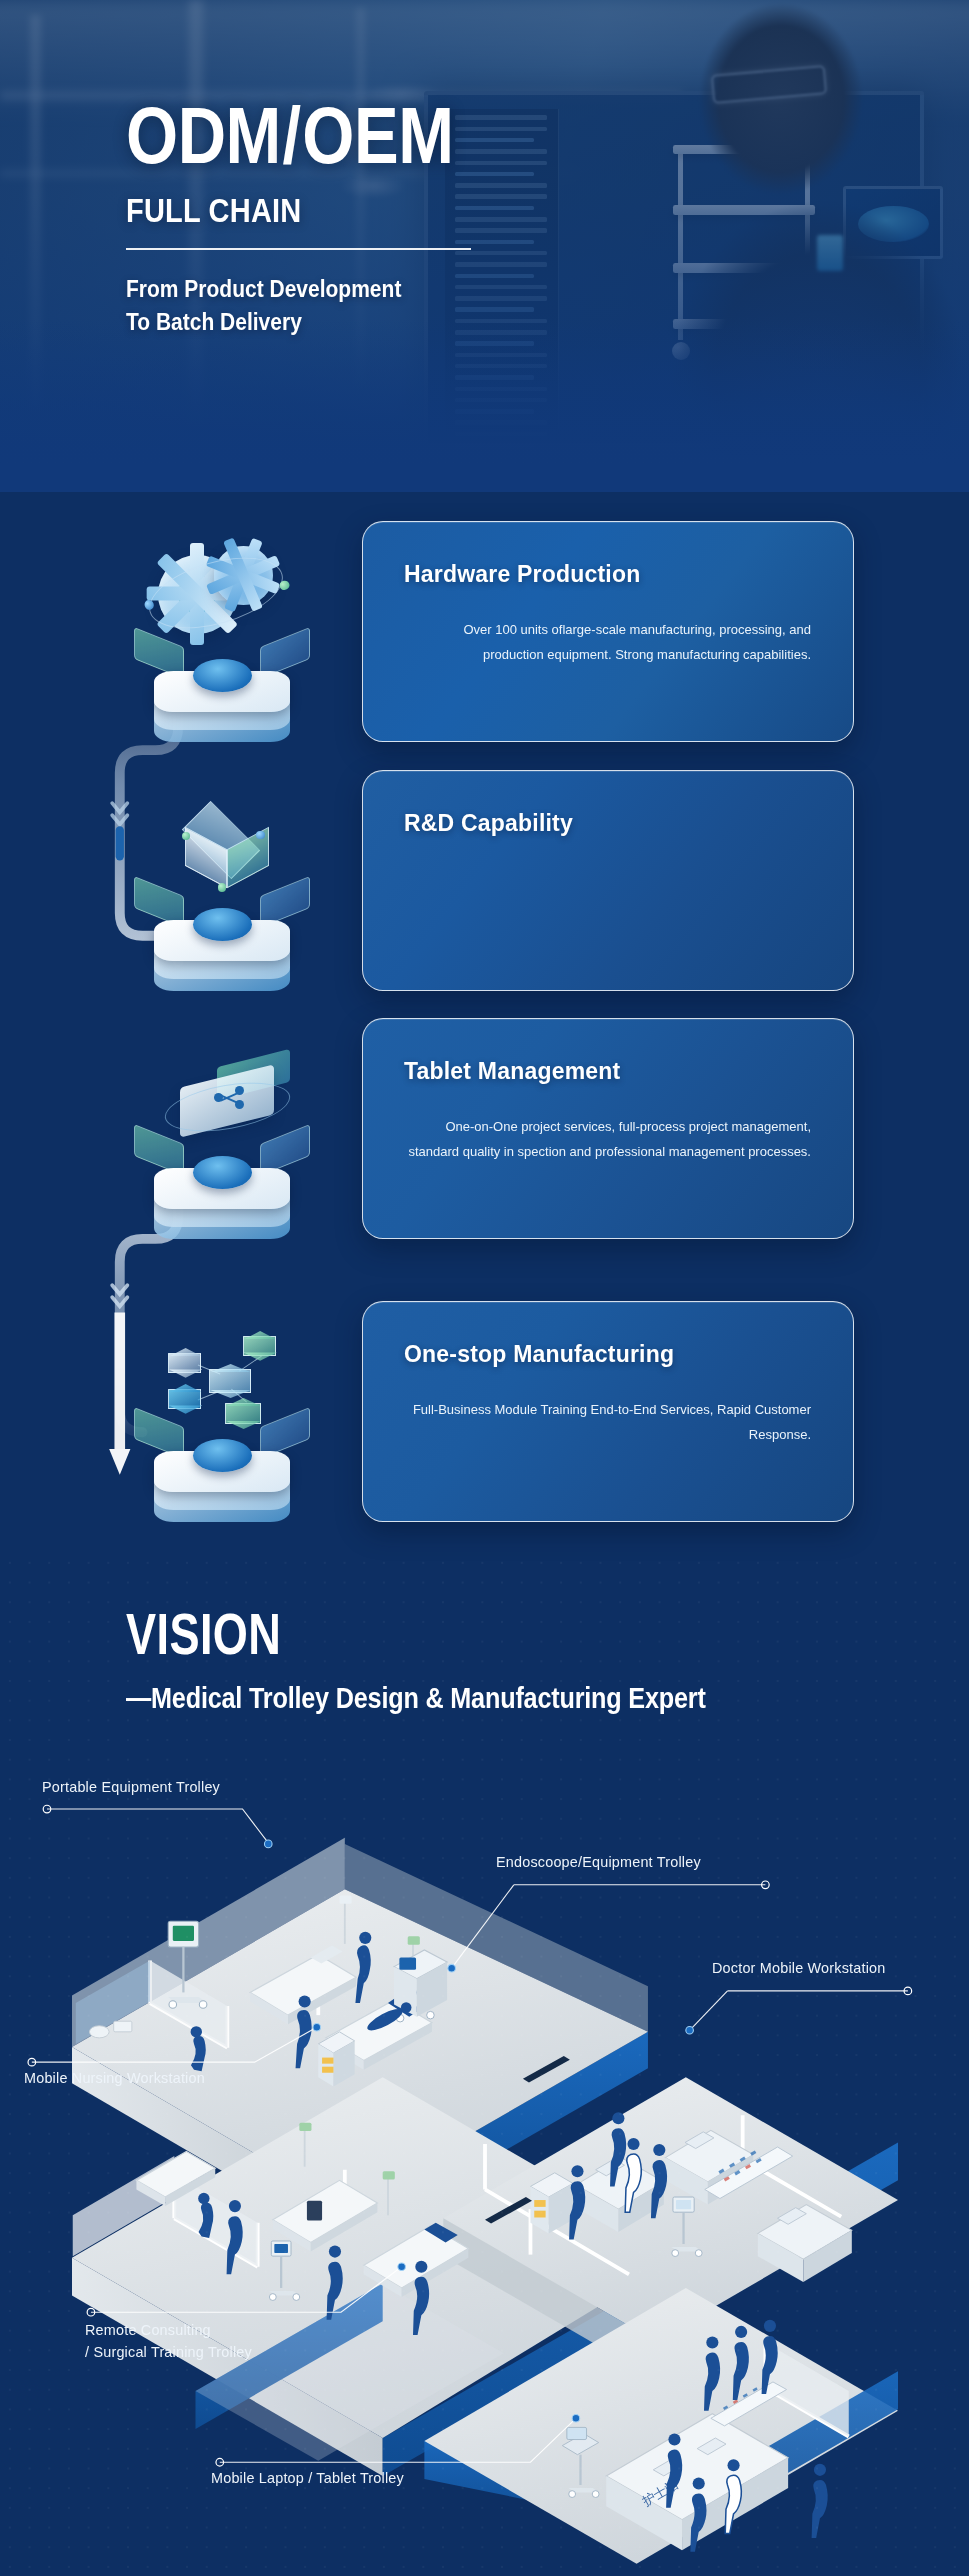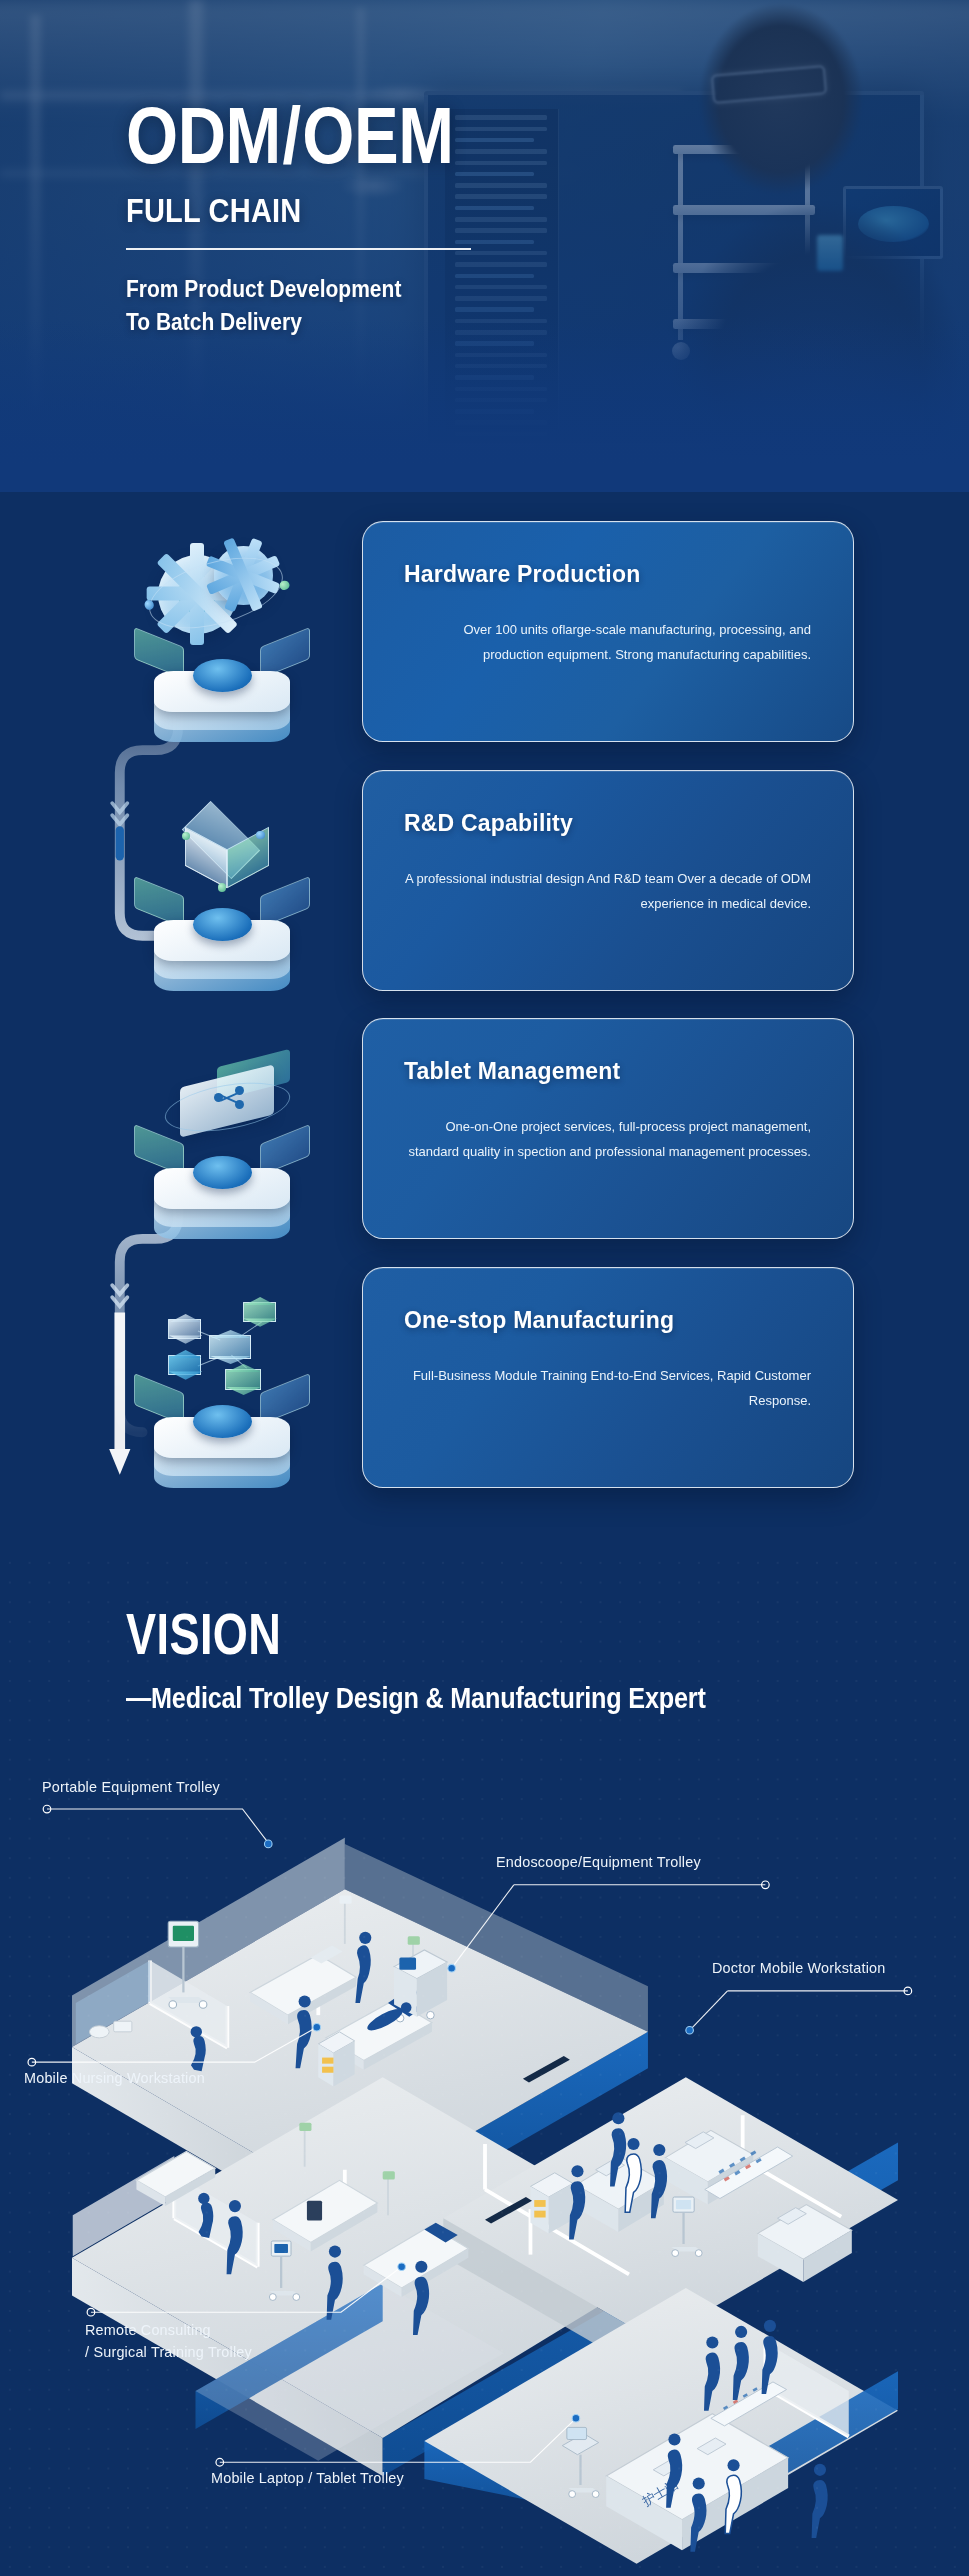--- a/index.html
+++ b/index.html
@@ -180,21 +180,21 @@
   .chain { position: absolute; left: 0; top: 500px; width: 970px; height: 1008px; }
 
   
   .rail { position: absolute; left: 106px; top: 0; width: 167px; height: 1008px; }
   .rail svg { position: absolute; left: 0; top: 0; }
 
   .row { position: absolute; left: 0; width: 970px; height: 235px; }
   .row.r1 { top: 15px; }
   .row.r2 { top: 264px; }
   .row.r3 { top: 512px; }
-  .row.r4 { top: 761px; }
+  .row.r4 { top: 795px; }
 
   .icon-3d {
     position: absolute; left: 127px; top: 23px; width: 189px; height: 189px;
   }
   
   .slab {
     position:absolute; left: 27px; top: 91px; width: 136px; height: 85px;
   }
   .slab .plate {
     position:absolute; left:0; width:136px; height:73px; border-radius: 19.7px;
@@ -539,21 +539,20 @@
           <div class="wingL"></div>
             <div class="wingR"></div>
           <div class="plate p3"></div>
             <div class="plate p2"></div>
             <div class="plate p1"></div>
           <div class="disc"></div>
         </div>
       </div>
       <div class="card">
         <h3>R&amp;D Capability</h3>
-        <p>A professional industrial design And R&amp;D team Over a decade of ODM experience in medical device.</p>
       </div>
     </div>
 
     <div class="row r3">
       <div class="icon-3d">
         <div class="glyph">
           <div class="board">
             <div class="ribbon"></div>
             <div class="sheet"></div>
             <div class="share">

